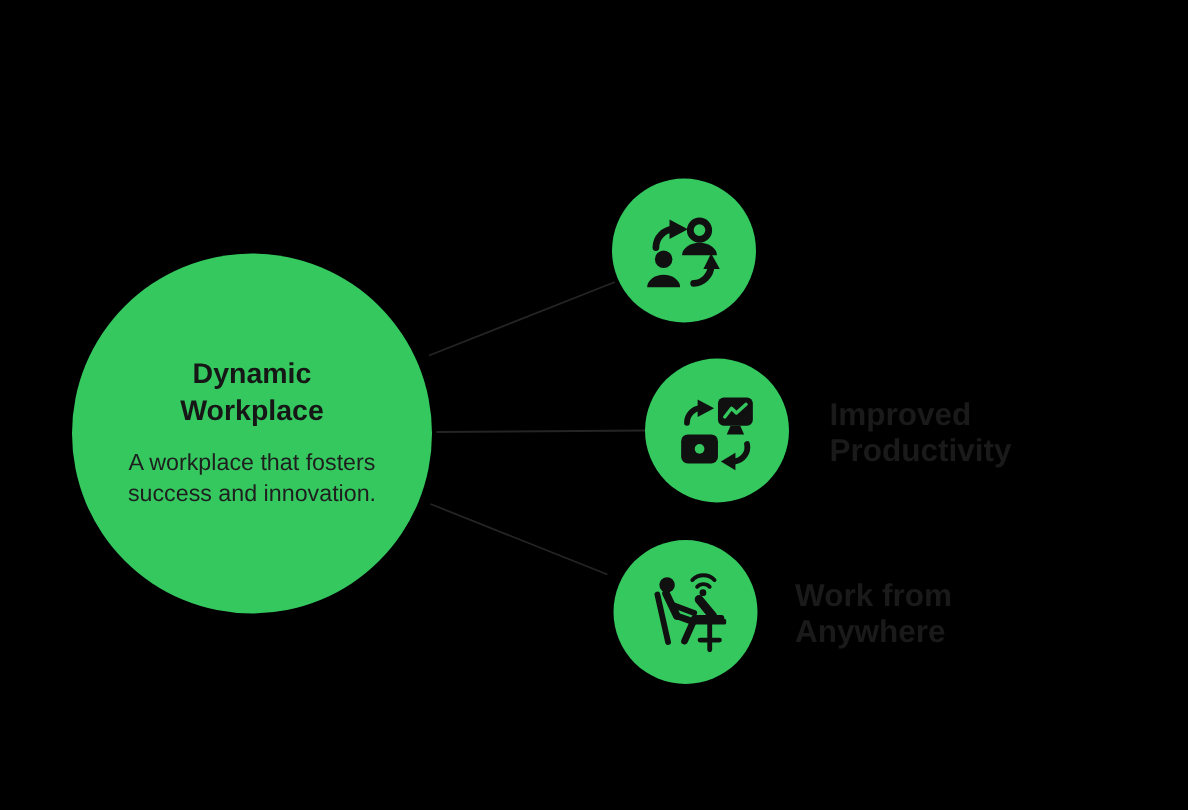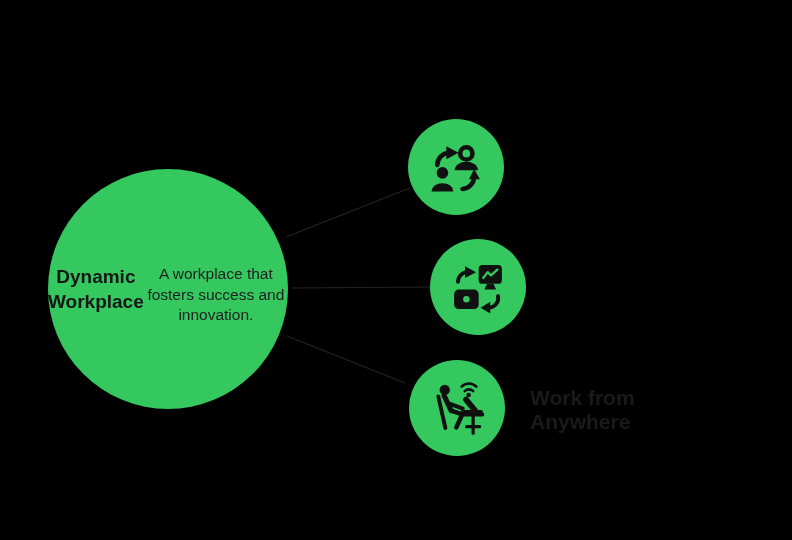--- a/index.html
+++ b/index.html
@@ -22,21 +22,21 @@
   }
   .main-circle {
     position: absolute;
     left: 48px;
     top: 169px;
     width: 240px;
     height: 240px;
     border-radius: 50%;
     background: #34c85f;
     display: flex;
-    flex-direction: row;
+    flex-direction: column;
     align-items: center;
     justify-content: center;
     text-align: center;
   }
   .main-title {
     width: 130px;
     font-size: 19px;
     line-height: 1.32;
     font-weight: 700;
     color: #161616;
@@ -117,20 +117,21 @@
         <rect x="49" y="14" width="36" height="29" rx="6"></rect>
         <path d="M62 43 h10 l4 9 h-18 z"></path>
         <rect x="11" y="52" width="38" height="30" rx="7"></rect>
         <circle cx="30" cy="67" r="5" fill="#34c85f"></circle>
         <path d="M79 62 A15 15 0 0 1 66 80" fill="none" stroke="#101010" stroke-width="6" stroke-linecap="round"></path>
         <polygon points="67,71 67,89 52,80"></polygon>
       </g>
       <polyline points="56,34 63,25 68,30 78,21" fill="none" stroke="#34c85f" stroke-width="3.5" stroke-linecap="round" stroke-linejoin="round"></polyline>
     </svg>
   </div>
+  <div class="item-label pos-label-2">Improved Productivity</div>
 
   <div class="icon-circle pos-circle-3">
     <svg viewBox="0 0 96 96">
       <g fill="#101010" stroke="none">
         <circle cx="29" cy="20" r="8"></circle>
         <path d="M19 30 L30 79" fill="none" stroke="#101010" stroke-width="6" stroke-linecap="round"></path>
         <path d="M28 29 L39 52" fill="none" stroke="#101010" stroke-width="8" stroke-linecap="round"></path>
         <path d="M33 40 L57 49" fill="none" stroke="#101010" stroke-width="6" stroke-linecap="round"></path>
         <path d="M39 52 L56 58 L47 78" fill="none" stroke="#101010" stroke-width="7" stroke-linecap="round" stroke-linejoin="round"></path>
         <rect x="52" y="55" width="38" height="6" rx="2"></rect>

